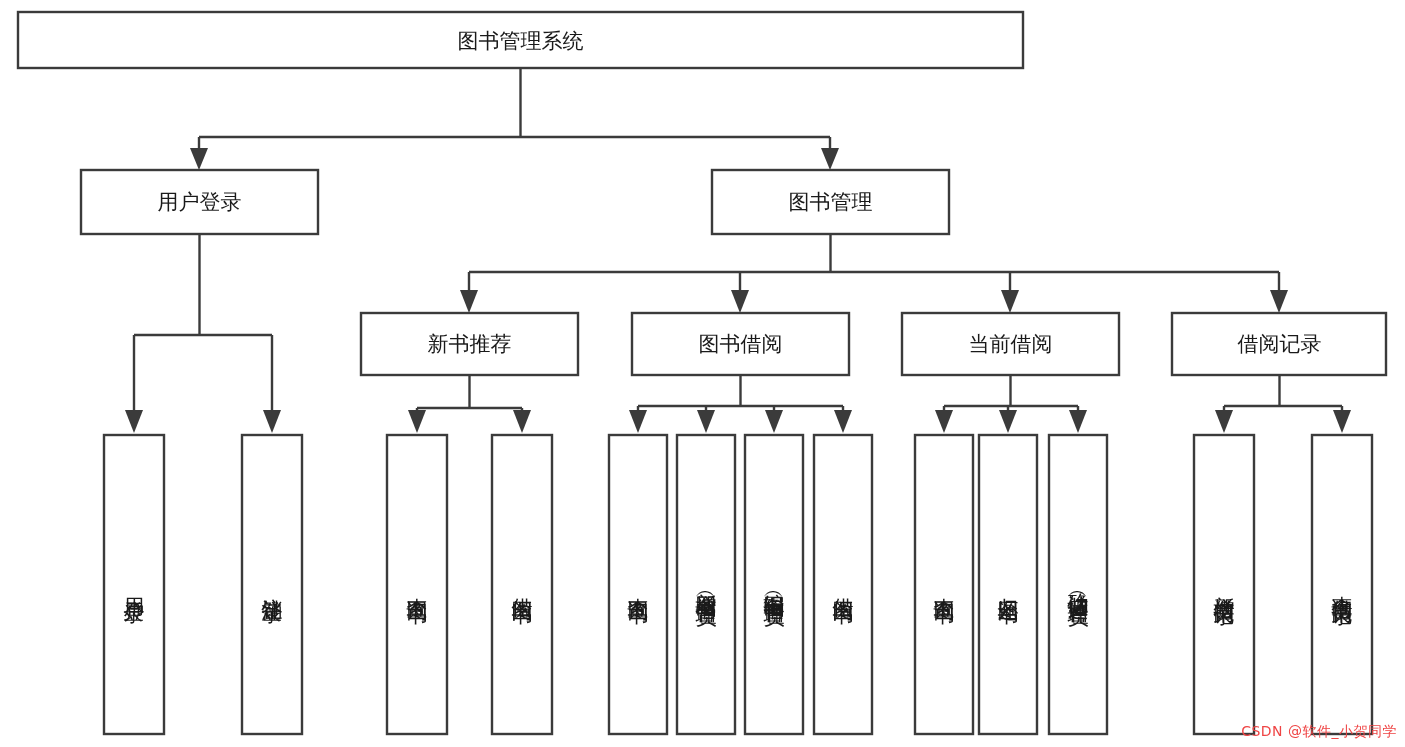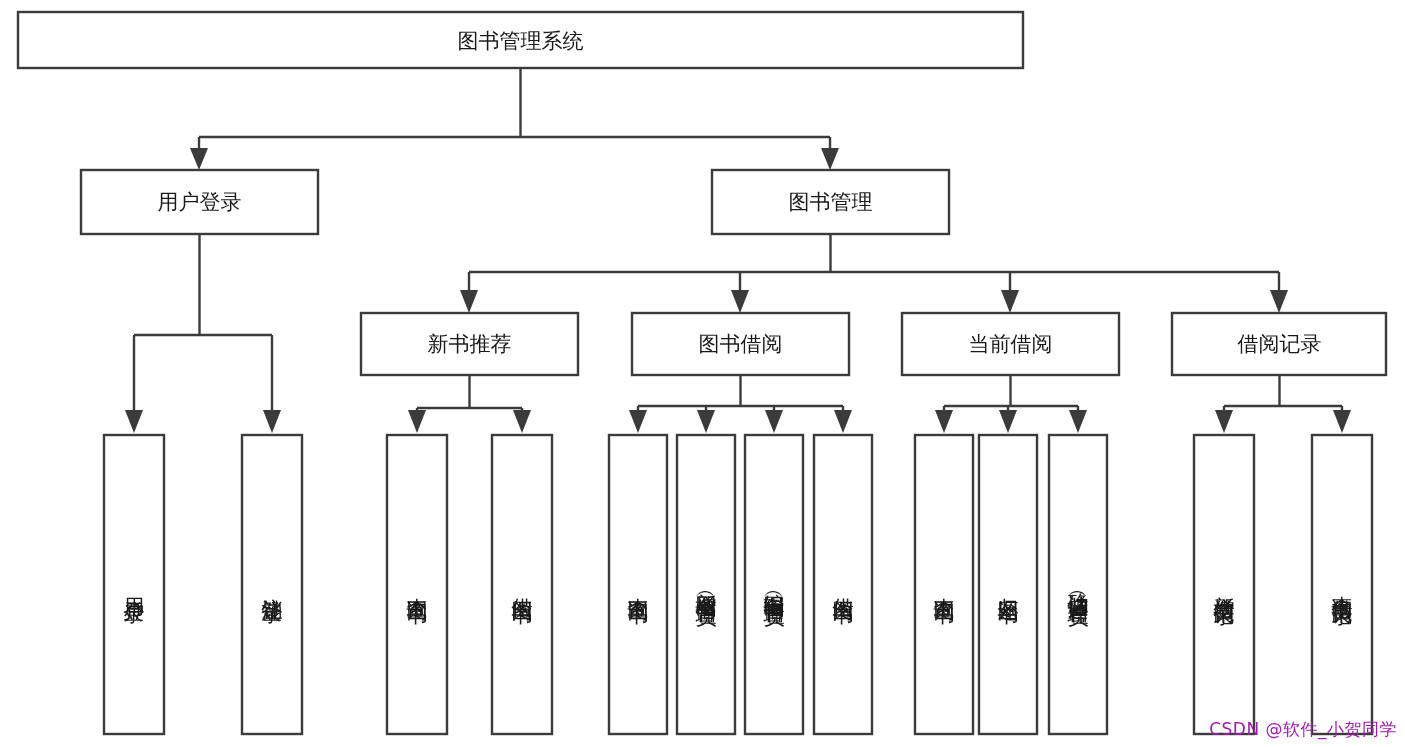--- a/index.html
+++ b/index.html
@@ -60,22 +60,22 @@
     font-size: 21px;
     line-height: 1.05;
     color: #1a1a1a;
     white-space: nowrap;
     pointer-events: none;
   }
   .watermark {
     position: absolute;
     right: 8px;
     bottom: 6px;
-    font-size: 17px;
-    color: #a21caf;
+    font-size: 14px;
+    color: #ef4444;
     font-family: "DejaVu Sans", "Liberation Sans", sans-serif;
     letter-spacing: 0.5px;
     white-space: nowrap;
   }
 </style>
 </head>
 <body>
 
 <div id="diagram-root">
 

